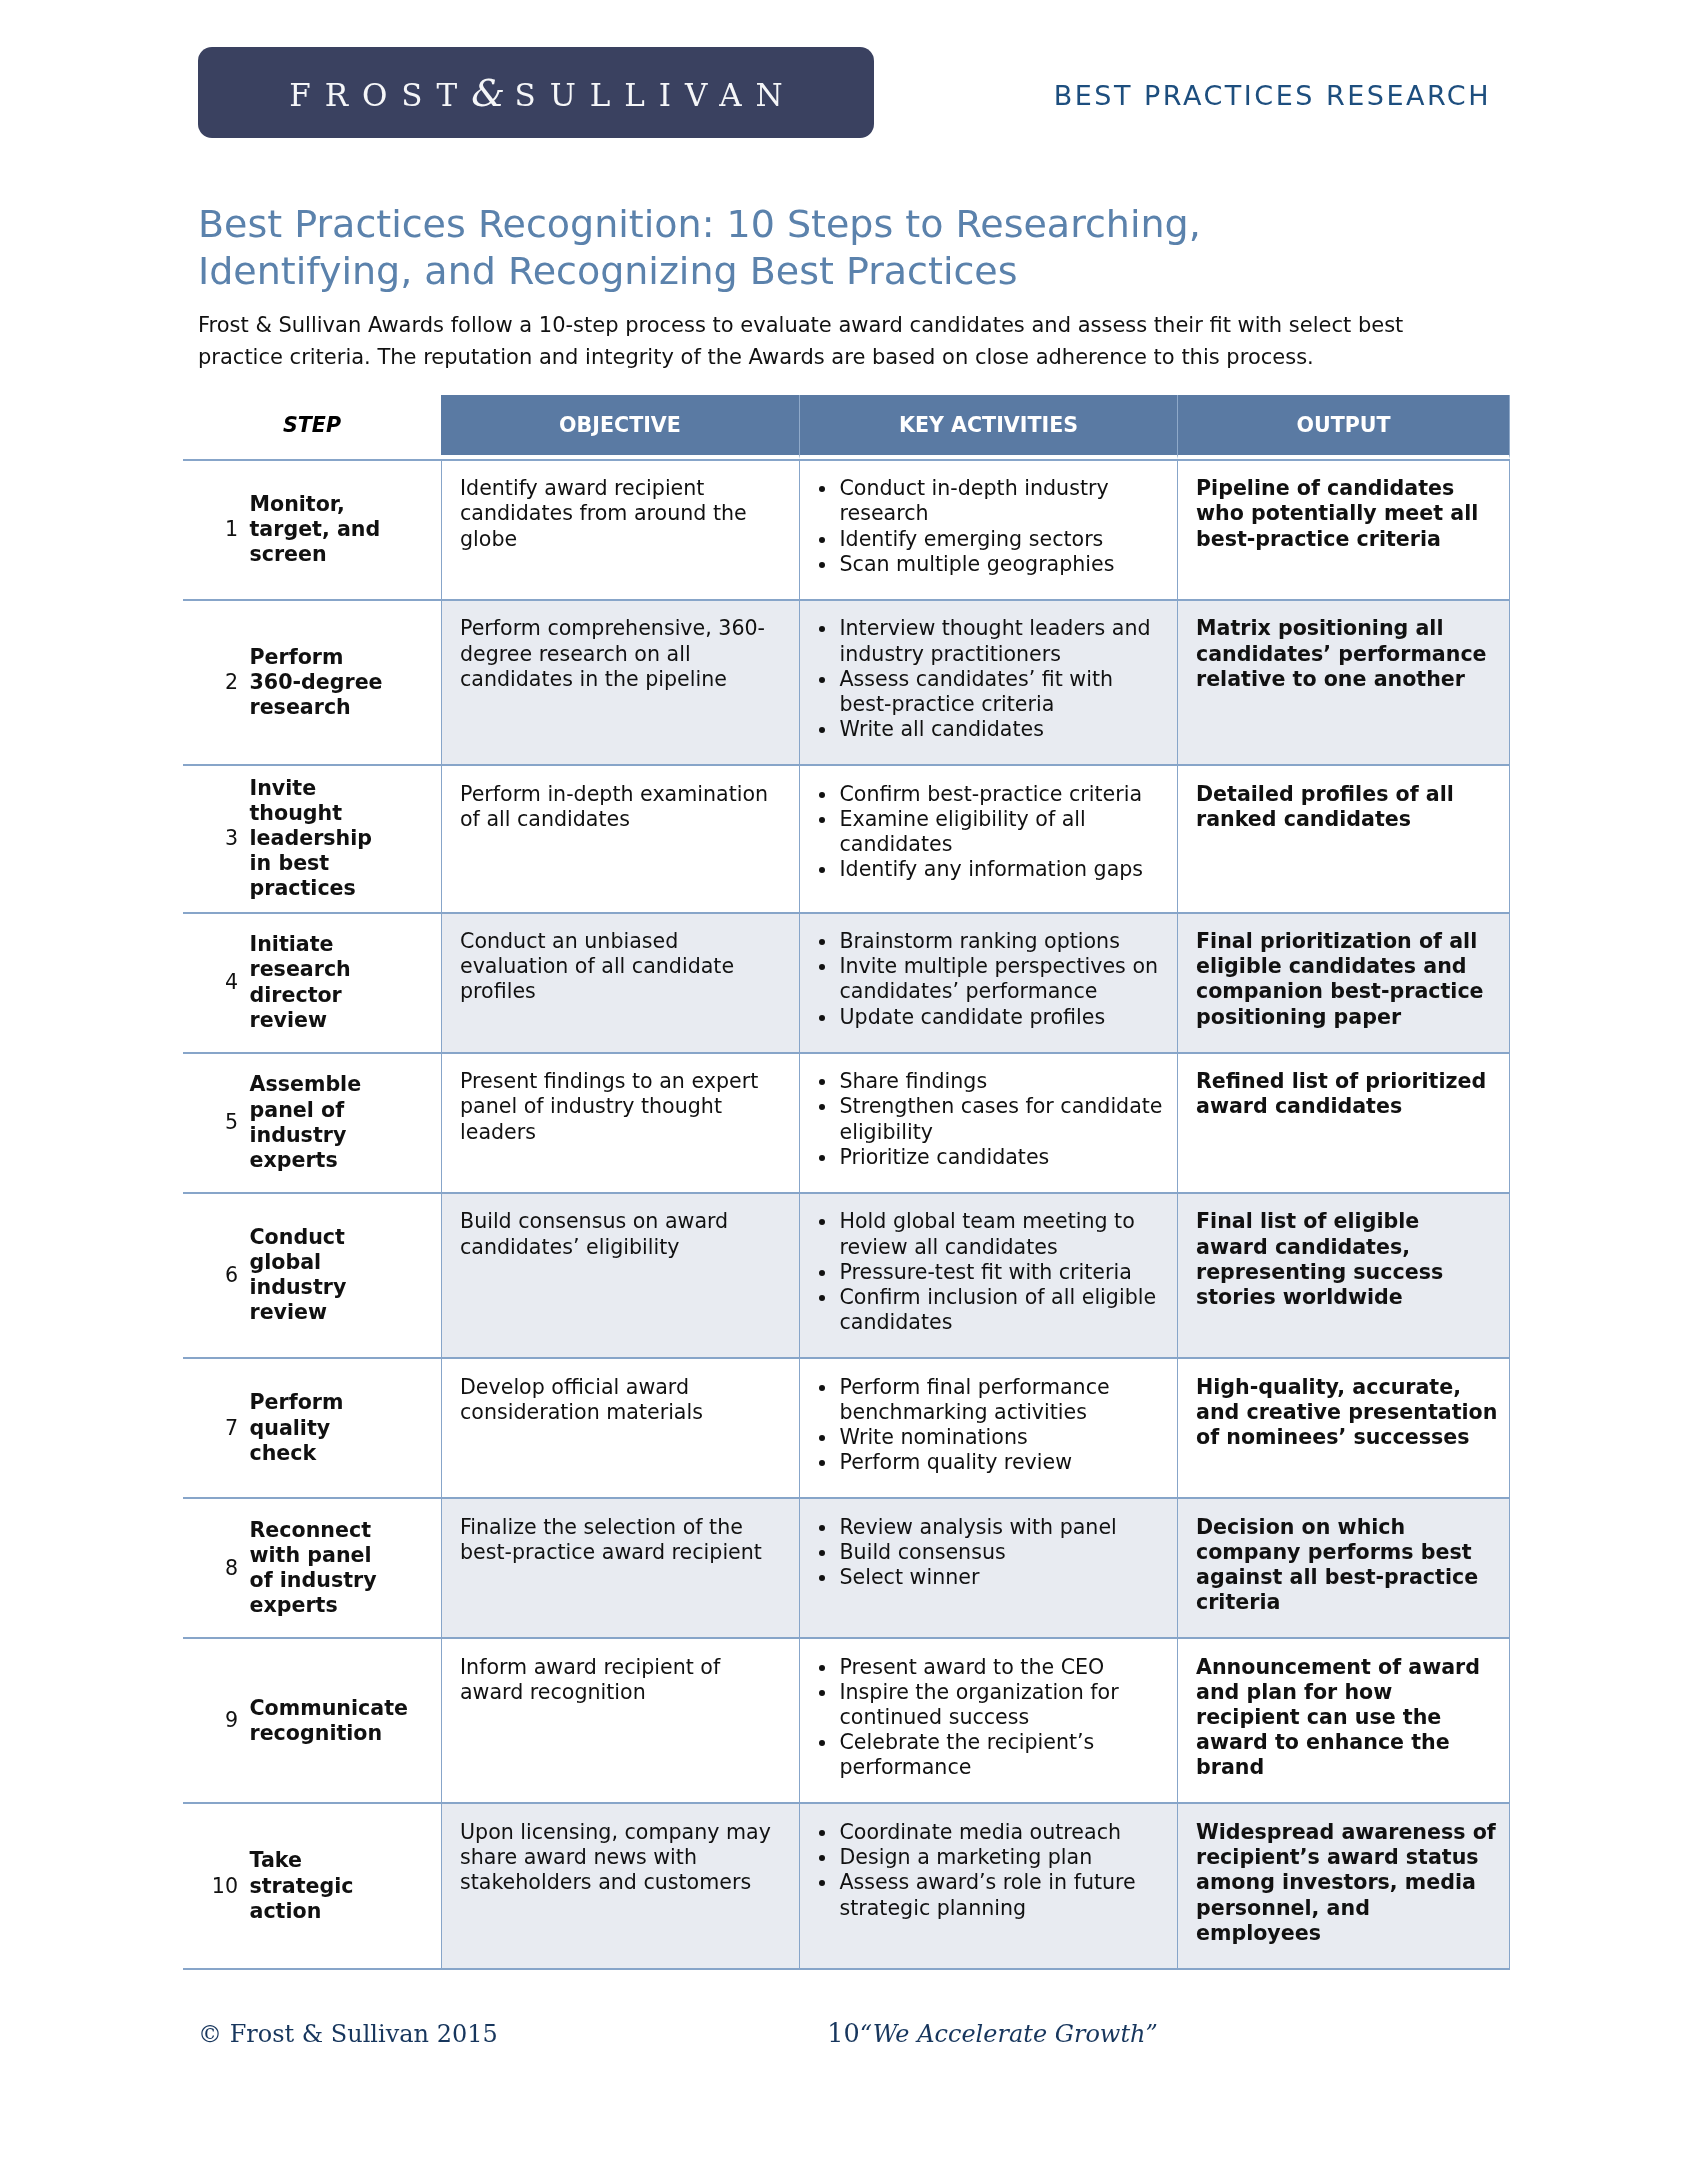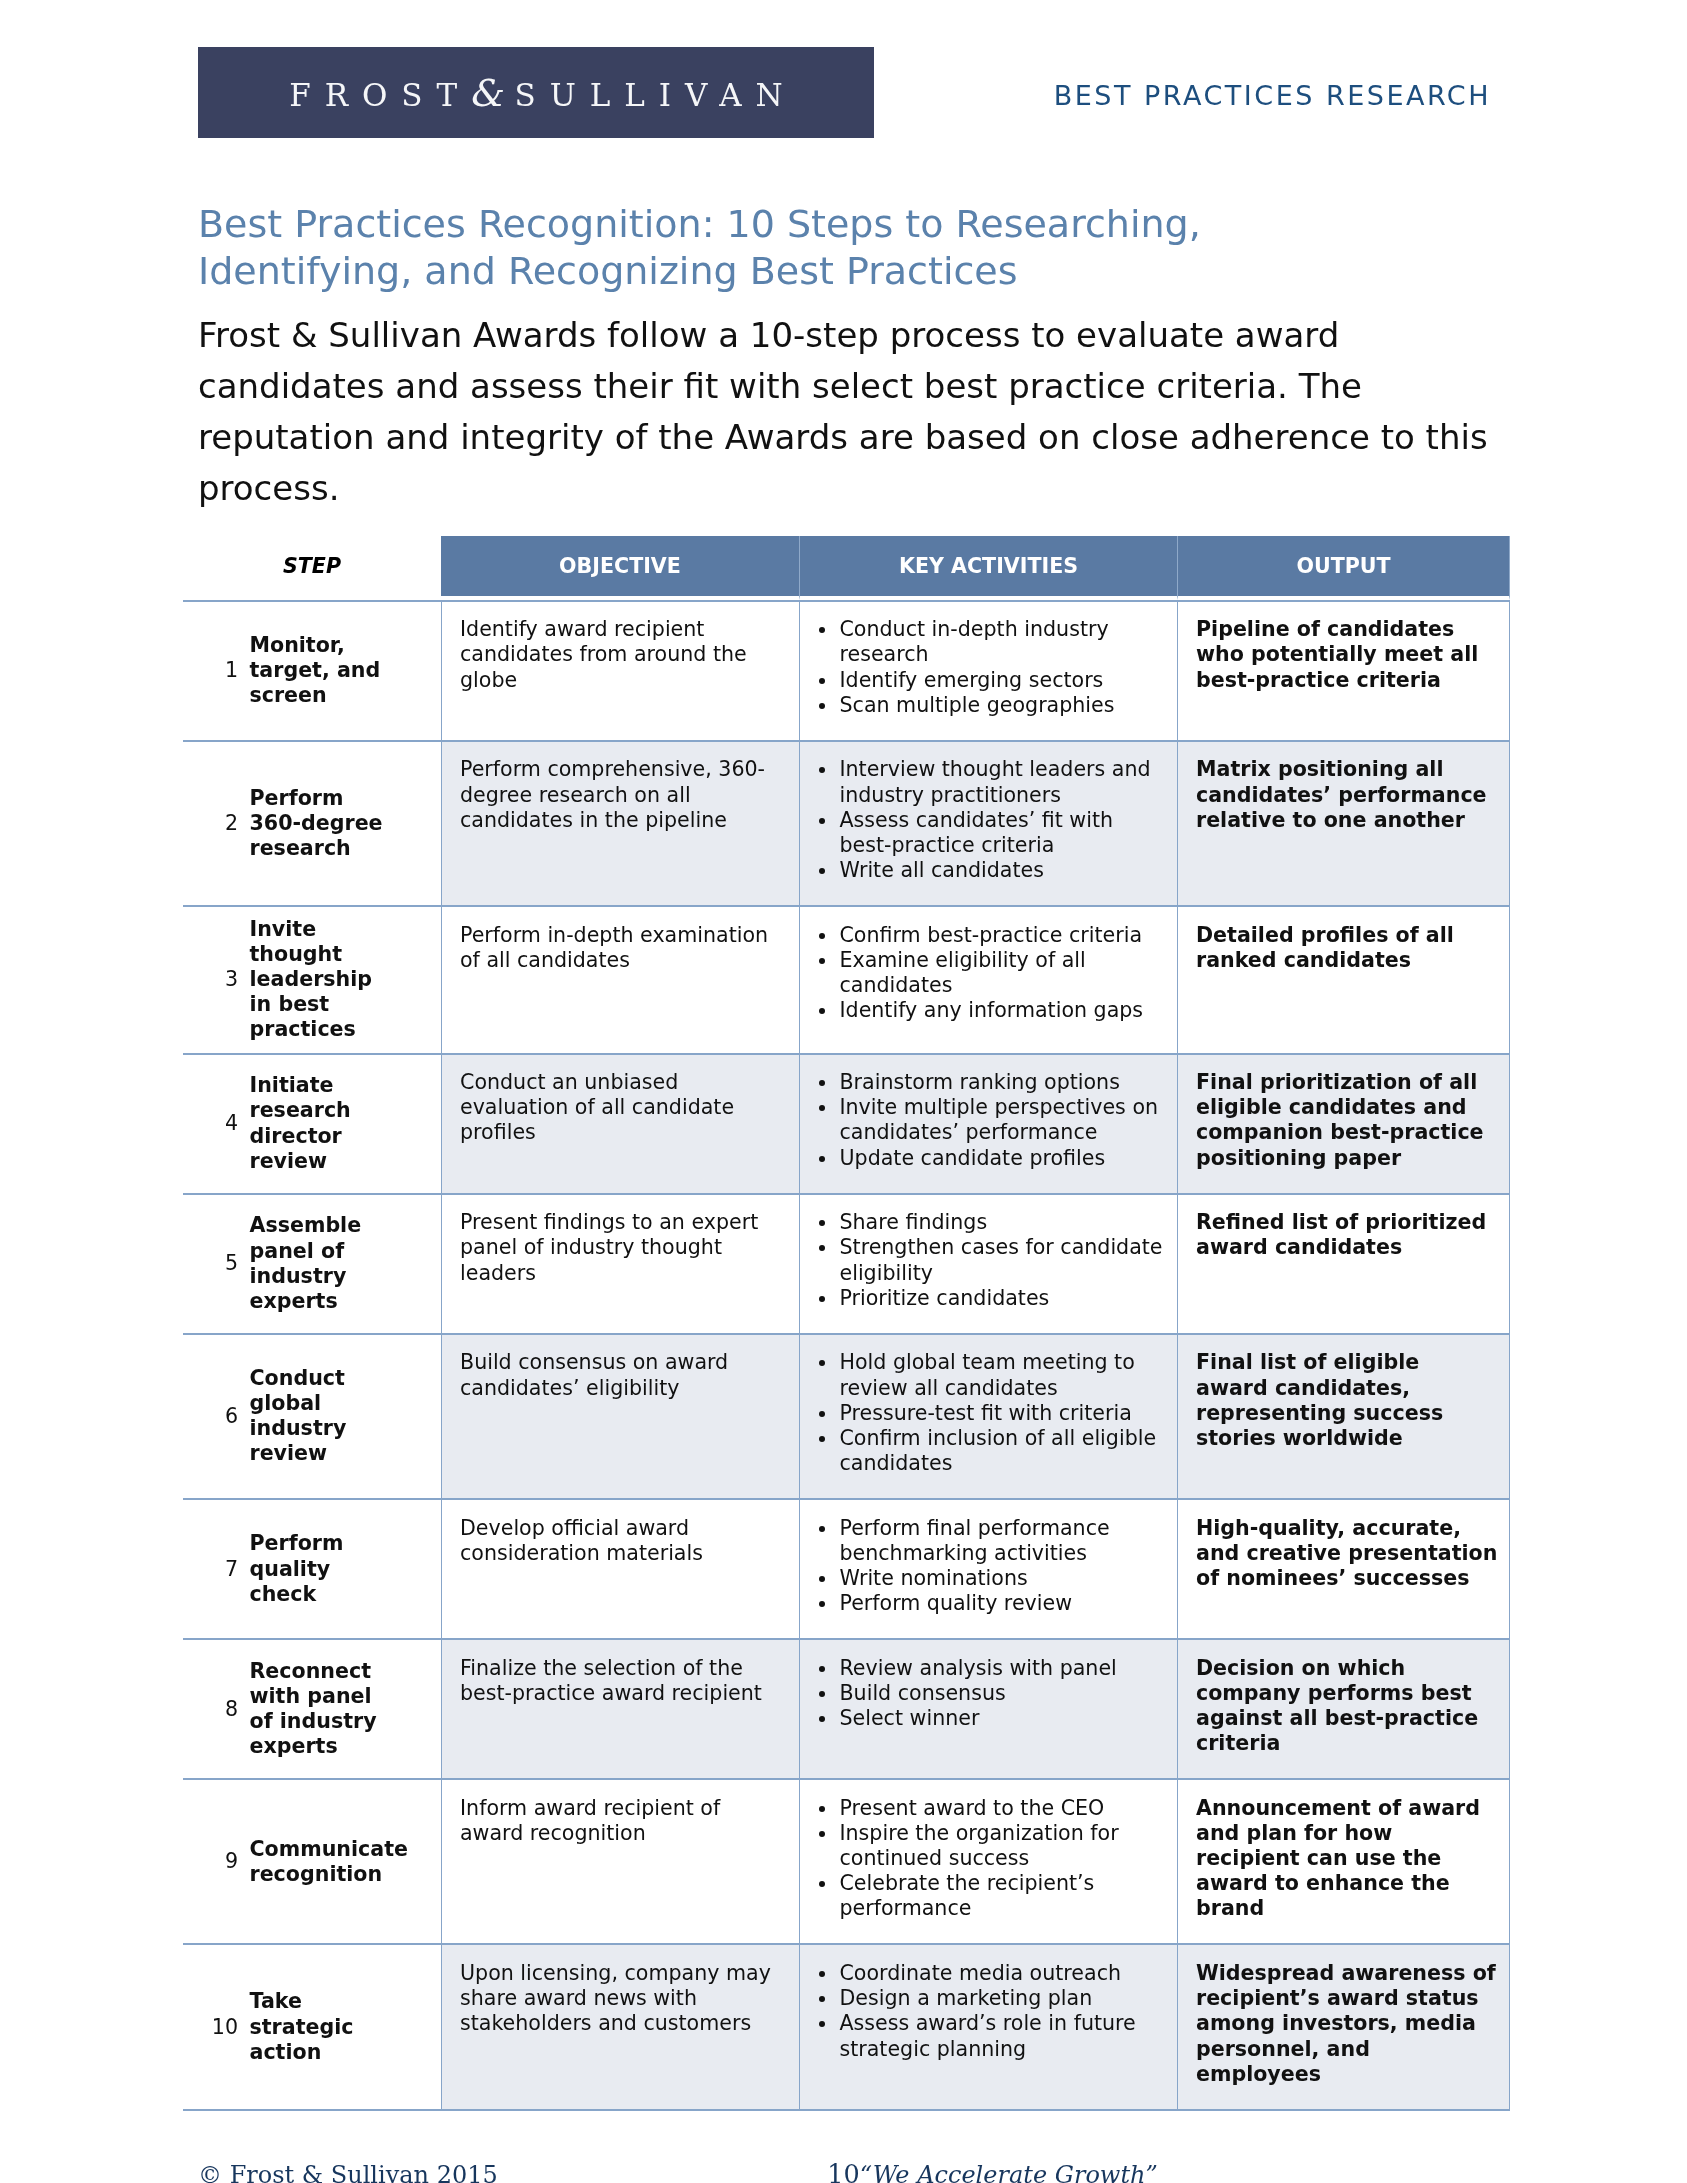--- a/index.html
+++ b/index.html
@@ -6,31 +6,31 @@
   .page {
     position:relative; width:1687px; height:2183px; overflow:hidden;
     background:var(--page_bg,#fff);
     font-family:"DejaVu Sans","Liberation Sans",sans-serif;
     color:var(--text,#111);
   }
   
   .hdr { display:flex; justify-content:space-between; align-items:flex-start;
          margin:47px 196px 0 198px; }
   .logo-box { width:676px; height:91px; background:var(--logo_bg,#3a4160);
-              display:flex; align-items:center; justify-content:center; }
+              display:flex; align-items:center; justify-content:center;border-radius:14px; }
   .logo-text { color:var(--logo_text,#f5f6f8);
                font-family:"DejaVu Serif","Liberation Serif",serif;
                font-size:31px; letter-spacing:0.45em; padding-left:0.45em; white-space:nowrap; }
   .logo-amp { font-style:italic; font-size:38px; letter-spacing:0.25em; }
   .banner { margin-top:33px; font-size:27px; letter-spacing:2.5px;
             color:var(--banner,#1d4e7e); white-space:nowrap; }
   
   .title { margin:63px 198px 0; color:var(--title,#5b82ac);
            font-size:38px; line-height:1.24; }
-  .intro { margin:15px 198px 0; font-size:34px; line-height:1.5; max-width:1298px; }
+  .intro { margin:15px 198px 0; font-size:21px; line-height:1.5; max-width:1298px; }
   
   table.steps { margin:21.4px 0 0 183px; width:1327px; table-layout:fixed;
                 border-collapse:separate; border-spacing:0; }
   table.steps th, table.steps td { box-sizing:border-box; }
   thead th { font-size:20.6px; font-weight:bold; text-align:center;
              padding:18px 6.6px; border-bottom:4.1px solid #fff; }
   th.h-step { background:#fff; color:#000;font-style:italic; }
   th.h-band { background:var(--band_bg,#5a7aa3); color:var(--band_text,#fff); }
   th.h-act, th.h-out { border-left:1.6px solid #8fa9c9; }
   th.h-out { border-right:1.6px solid #8fa9c9; }

